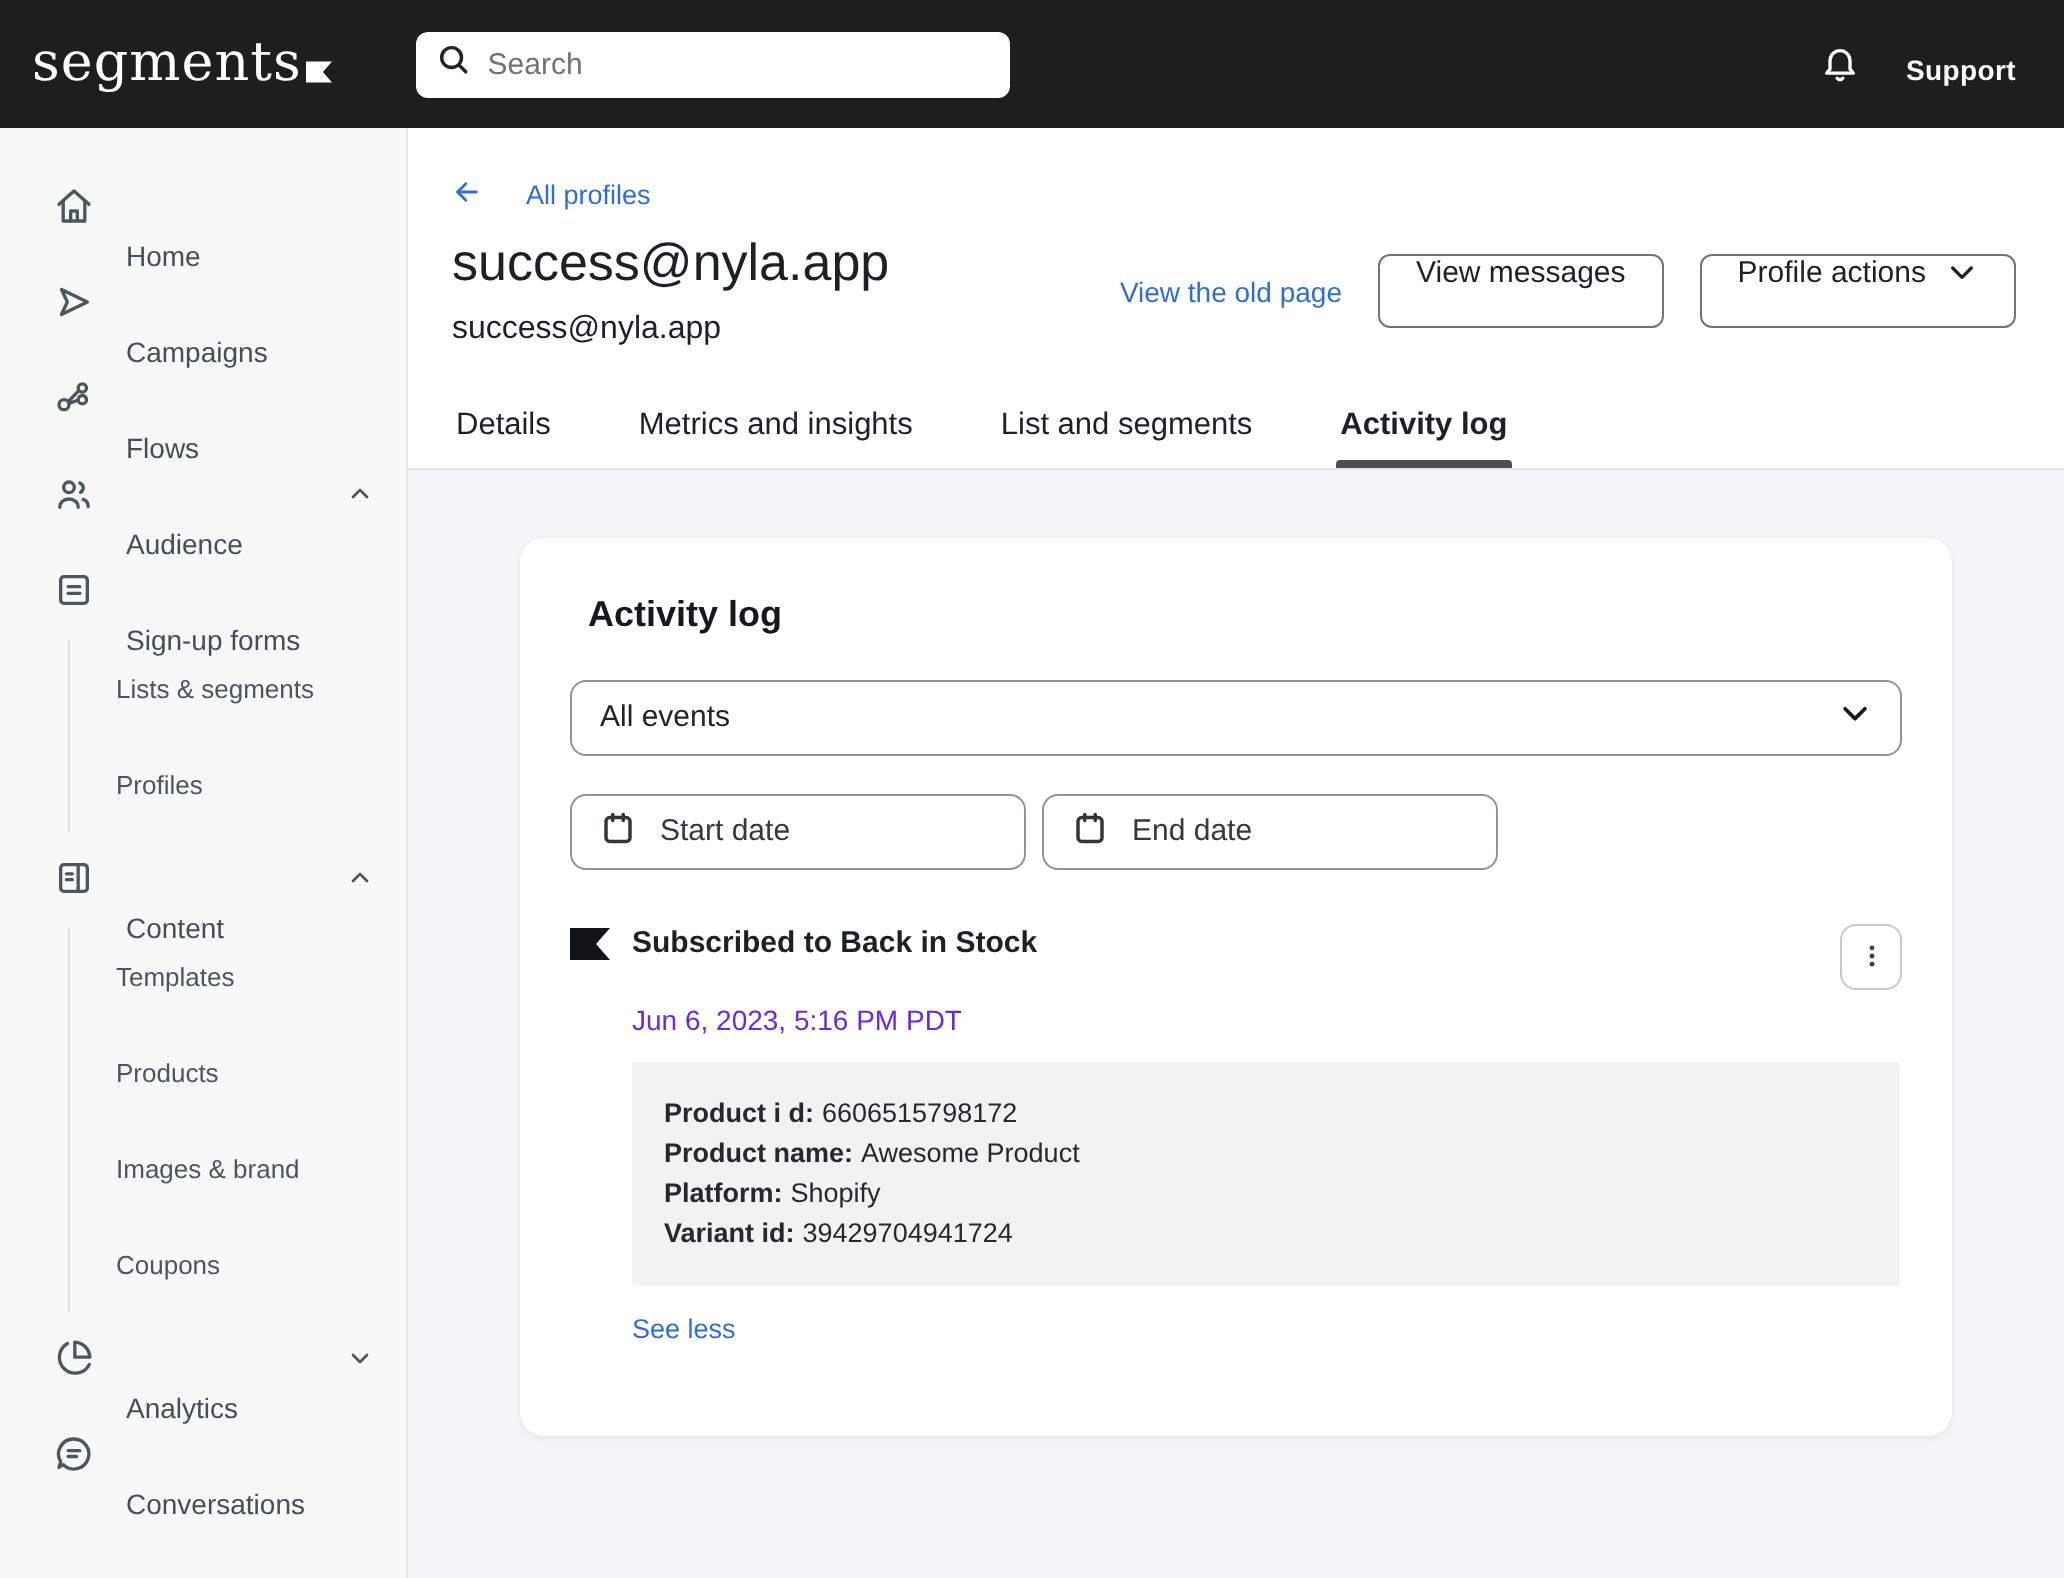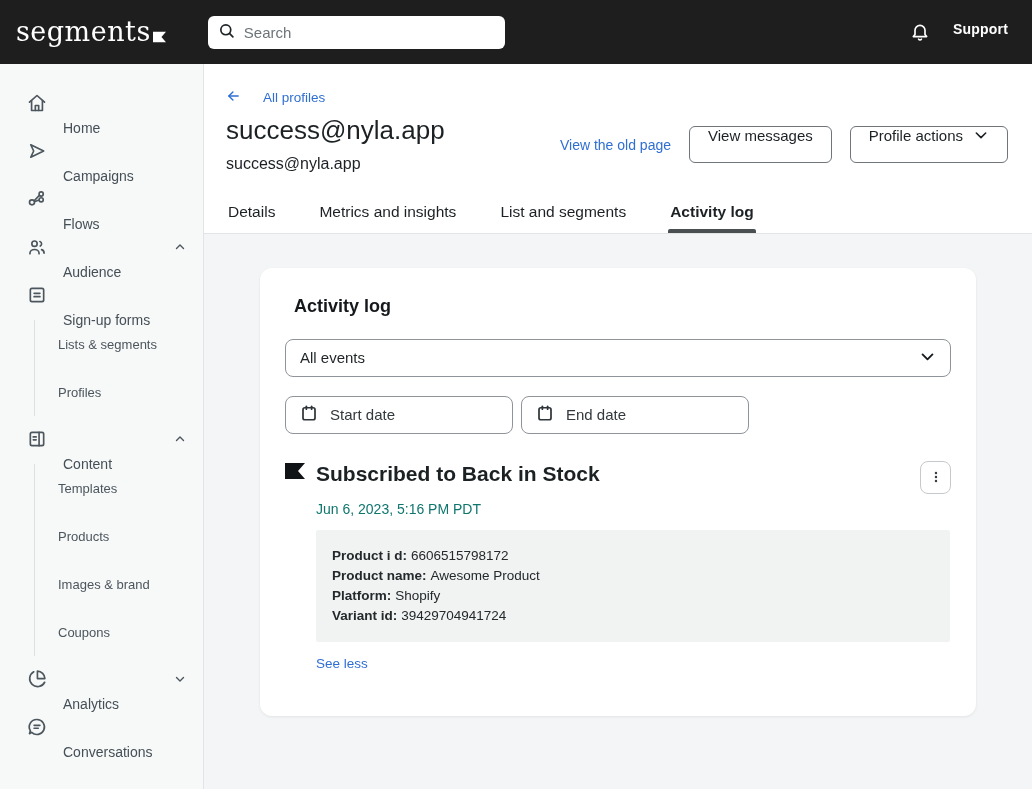--- a/index.html
+++ b/index.html
@@ -9,21 +9,21 @@
   
   .topbar { height:64px; background:#1e1e1e; display:flex; align-items:center; padding:0 24px 0 16px; }
   .logo { color:#ffffff; font-family:"DejaVu Serif", serif; font-size:27px; letter-spacing:.5px; display:flex; align-items:flex-start; cursor:pointer; }
   .logo .flag { margin:2px 0 0 2px; }
   .search-wrap { margin-left:42px; width:297px; height:33px; background:#ffffff; border-radius:6px;
     display:flex; align-items:center; padding:0 10px; }
   .search-wrap svg { color:#1f2426; flex:0 0 auto; }
   .search-input { border:none; outline:none; background:transparent; font-size:15px; margin-left:9px; width:100%;
     font-family:"Liberation Sans", sans-serif; color:#1c2124; }
   .search-input::placeholder { color:#6d7479; }
-  .topbar-right { margin-left:auto; display:flex; align-items:flex-start; gap:23px; }
+  .topbar-right { margin-left:auto; display:flex; align-items:flex-end; gap:23px; }
   .bell-btn { color:#ffffff; display:flex; align-items:center; cursor:pointer; background:none; border:none; }
   .support-link { color:#ffffff; font-size:14px; font-weight:700; letter-spacing:.2px; cursor:pointer; }
 
   
   .shell { display:flex; height:725px; }
 
   
   .sidebar { width:204px; background:#f7f8f8; border-right:1px solid #e2e4e5; padding-top:16px; flex:0 0 auto; }
   .nav-item { height:48px; display:flex; align-items:center; padding:0 16px 0 27px; cursor:pointer;
     color:#454f56; font-size:14px; }
@@ -60,25 +60,25 @@
     padding:0 14px; font-size:15px; color:#1f2426; cursor:pointer; background:#fff; }
   .select .chev { margin-left:auto; color:#15191c; }
   .date-row { display:flex; gap:8px; margin-top:19px; }
   .date-input { width:228px; height:38px; border:1px solid #8e9499; border-radius:8px; display:flex; align-items:center;
     gap:12px; padding:0 14px; font-size:15px; color:#33393d; cursor:text; background:#fff; }
   .date-input svg { color:#2f3538; }
 
   .event { margin-top:27px; }
   .event-row { display:flex; align-items:flex-start; }
   .event-flag { margin-top:2px; color:#111417; }
-  .event-title { font-size:21px; font-weight:700; margin-left:11px; padding-top:1px; }
+  .event-title { font-size:15px; font-weight:700; margin-left:11px; padding-top:1px; }
   .kebab-btn { margin-left:auto; width:31px; height:33px; border:1px solid #c6c9cb; border-radius:8px; background:#fff;
     display:flex; align-items:center; justify-content:center; cursor:pointer; color:#3a4043; }
   .event-body { margin-left:31px; }
-  .timestamp { font-size:14px; color:#0f766e; margin-top:7px; }
+  .timestamp { font-size:14px; color:#6d28d9; margin-top:7px; }
   .detail-box { margin-top:13px; background:#f1f2f2; border-radius:2px; padding:16px 16px; width:634px; }
   .detail-line { font-size:13.5px; line-height:20px; color:#24292c; }
   .detail-label { font-weight:700; }
   .detail-value { margin-left:4px; }
   .see-less { display:inline-block; margin-top:14px; color:#2f6fd3; font-size:13.5px; cursor:pointer; }
 
   .end-block { margin-top:30px; text-align:center; }
   .end-title { font-size:17px; font-weight:700; color:#15191c; }
   .end-subtitle { font-size:15px; color:#24292c; margin-top:13px; }
 </style>

